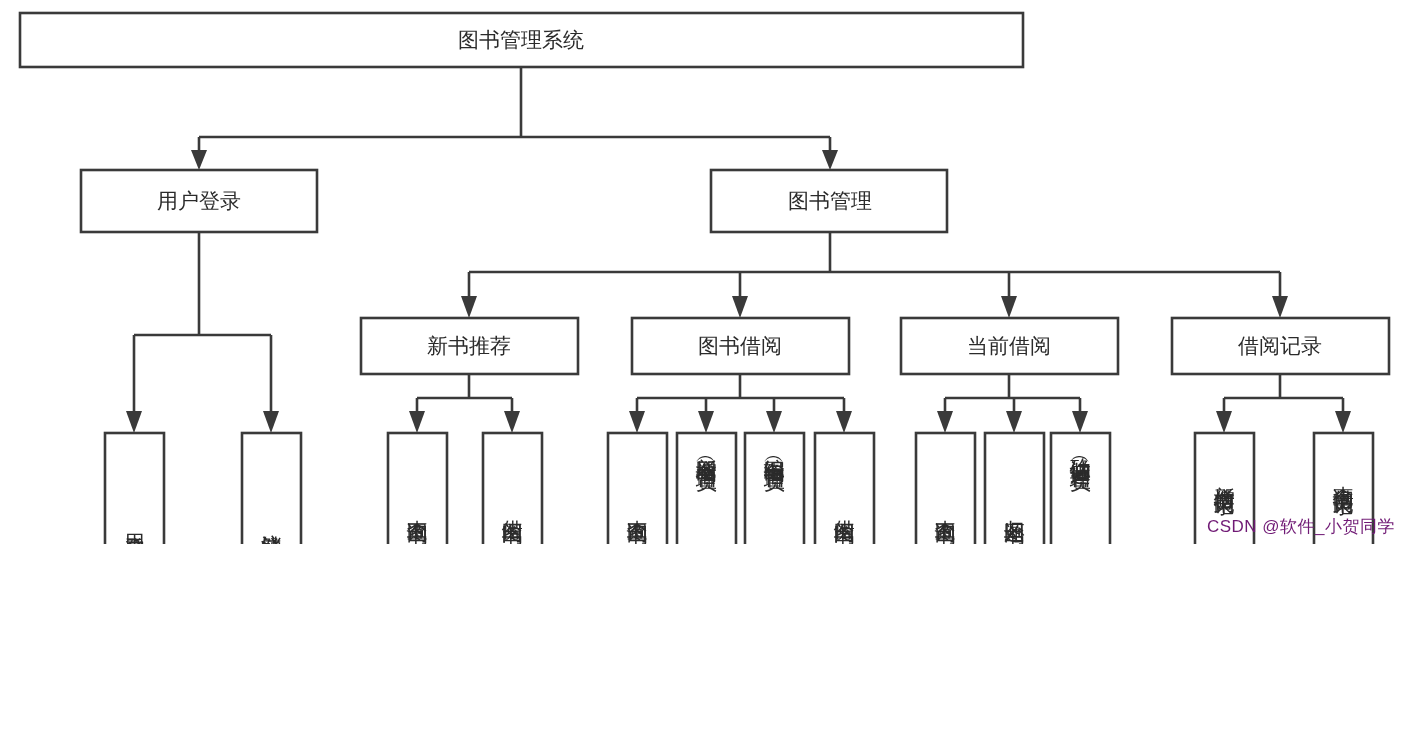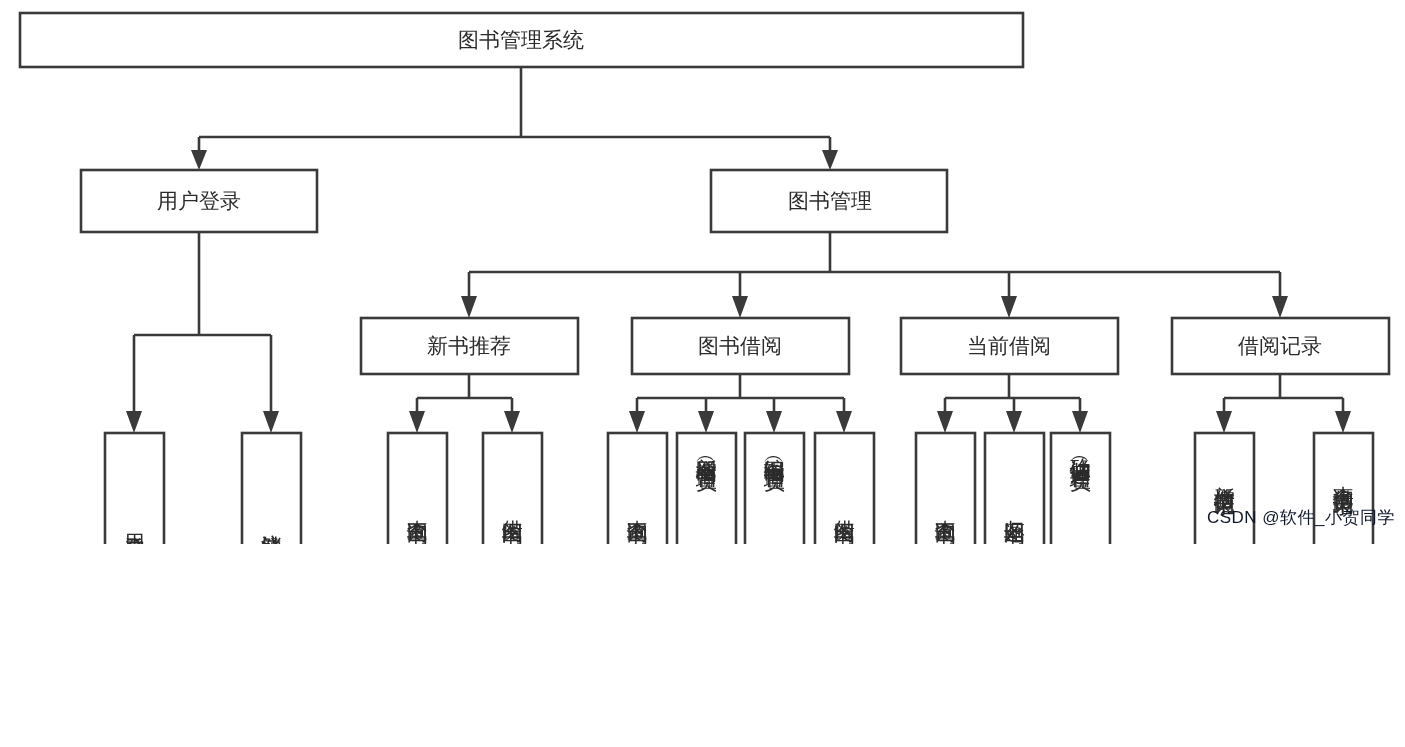--- a/index.html
+++ b/index.html
@@ -59,24 +59,24 @@
     font-family: "Liberation Sans", "DejaVu Sans", sans-serif;
     font-size: 21px;
     line-height: 1.12;
     letter-spacing: 2px;
     color: #2b2b2b;
     white-space: nowrap;
   }
   .watermark {
     position: absolute;
     right: 10px;
-    bottom: 15px;
+    bottom: 6px;
     font-family: "Liberation Sans", "DejaVu Sans", sans-serif;
     font-size: 17px;
-    color: #0f172a;
+    color: #701a75;
     letter-spacing: 0.5px;
     white-space: nowrap;
   }
 </style>
 </head>
 <body>
 
 <div id="diagram-root">
 
   <svg class="flow" viewBox="0 0 1405 747">

